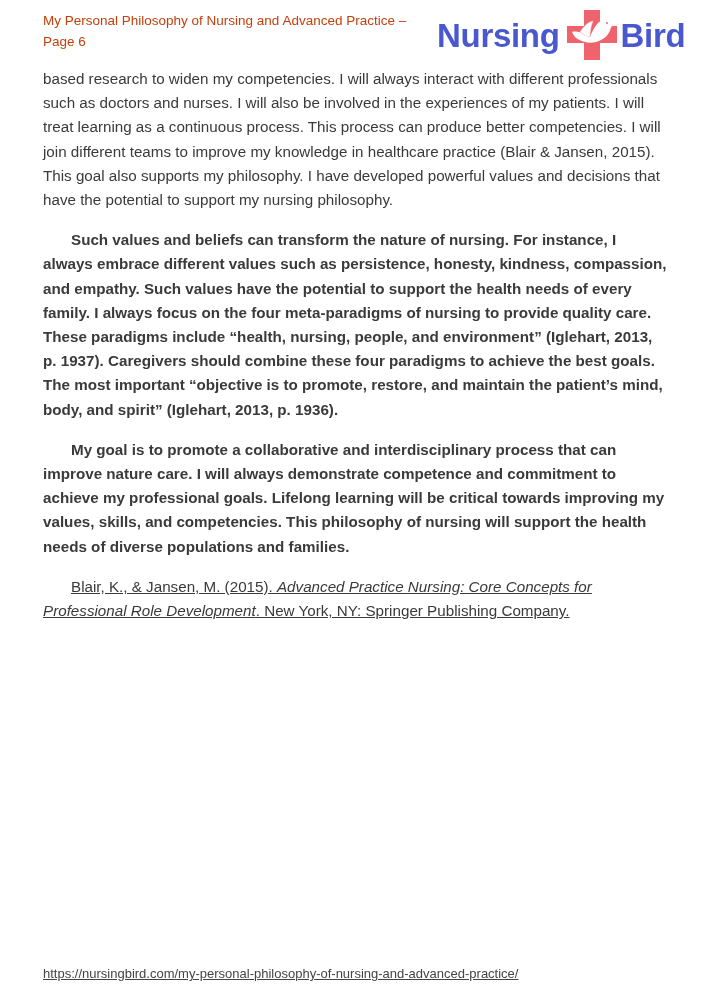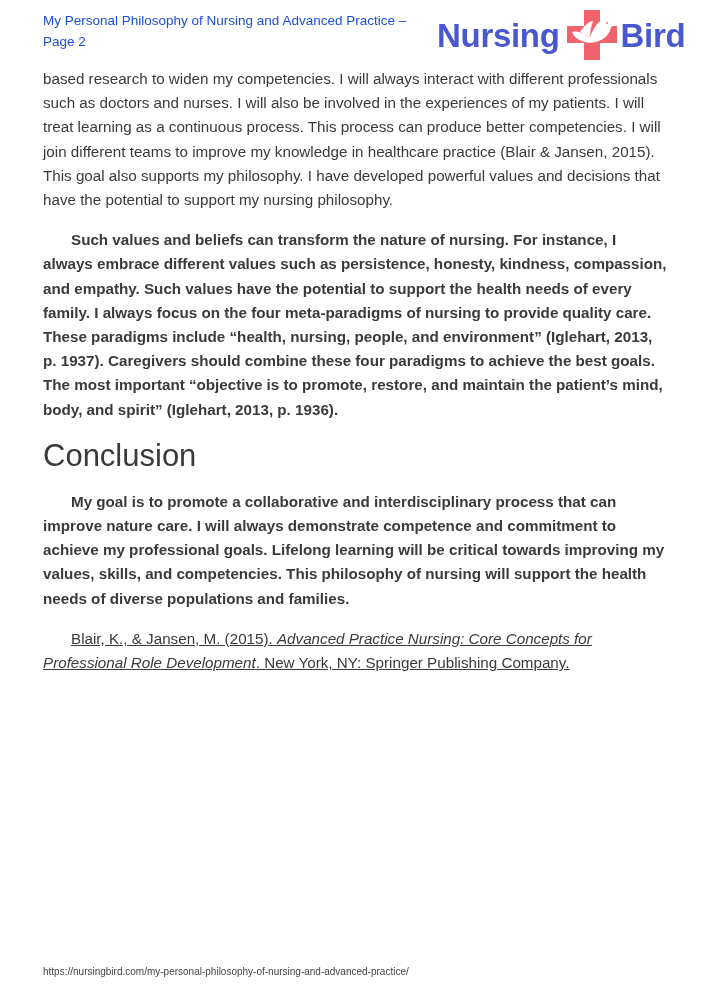--- a/index.html
+++ b/index.html
@@ -15,21 +15,21 @@
       font-family: "Liberation Sans", "DejaVu Sans", sans-serif;
       color: #3a3a3a;
     }
     .header {
       position: absolute;
       left: 43px;
       top: 10px;
       width: 400px;
       font-size: 13.5px;
       line-height: 21px;
-      color: #1d4ed8;
+      color: #c2410c;
     }
     .logo {
       position: absolute;
       left: 437px;
       top: 10px;
       width: 262px;
       height: 50px;
       display: flex;
       align-items: center;
     }
@@ -72,48 +72,48 @@
     }
     .ref {
       margin: 0 0 16px 0;
       text-indent: 28px;
       text-decoration: underline;
     }
     .footer {
       position: absolute;
       left: 43px;
       top: 966px;
-      font-size: 10px;
+      font-size: 13px;
       color: #444;
+      text-decoration: underline;
     }
     em { font-style: italic; }
   </style>
 </head>
 <body>
 
 <div class="header">
   <div>My Personal Philosophy of Nursing and Advanced Practice –</div>
-  <div>Page 2</div>
+  <div>Page 6</div>
 </div>
 
 <div class="logo">
   <span class="logo-word">Nursing</span>
   <svg class="logo-mark" viewBox="0 0 52 50">
     <rect x="18" y="0" width="16" height="50" fill="#f0626c"></rect>
     <rect x="1" y="16" width="50" height="17" fill="#f0626c"></rect>
     <path d="M6 22 C14 20, 20 26, 24 27 C26 22, 30 12, 37 10 C41 9, 44 11, 45 14 L49 15 L45 17 C44 24, 38 30, 30 32 C24 34, 16 32, 10 28 C8 26, 7 24, 6 22 Z" fill="#ffffff"></path>
     <path d="M14 22 C18 16, 22 12, 27 11 C25 16, 24 21, 24 27 C20 26, 17 24, 14 22 Z" fill="#ffffff" stroke="#f6c3c7" stroke-width="0.6"></path>
     <circle cx="41" cy="13" r="0.9" fill="#e05560"></circle>
   </svg>
   <span class="logo-word">Bird</span>
 </div>
 
 <div class="content">
   <p>based research to widen my competencies. I will always interact with different professionals such as doctors and nurses. I will also be involved in the experiences of my patients. I will treat learning as a continuous process. This process can produce better competencies. I will join different teams to improve my knowledge in healthcare practice (Blair &amp; Jansen, 2015). This goal also supports my philosophy. I have developed powerful values and decisions that have the potential to support my nursing philosophy.</p>
   <p class="indent">Such values and beliefs can transform the nature of nursing. For instance, I always embrace different values such as persistence, honesty, kindness, compassion, and empathy. Such values have the potential to support the health needs of every family. I always focus on the four meta-paradigms of nursing to provide quality care. These paradigms include “health, nursing, people, and environment” (Iglehart, 2013, p. 1937). Caregivers should combine these four paradigms to achieve the best goals. The most important “objective is to promote, restore, and maintain the patient’s mind, body, and spirit” (Iglehart, 2013, p. 1936).</p>
 
-  <h2>Conclusion</h2>
   <p class="indent">My goal is to promote a collaborative and interdisciplinary process that can improve nature care. I will always demonstrate competence and commitment to achieve my professional goals. Lifelong learning will be critical towards improving my values, skills, and competencies. This philosophy of nursing will support the health needs of diverse populations and families.</p>
 
   <p class="ref"><span>Blair, K., &amp; Jansen, M. (2015). </span><em>Advanced Practice Nursing: Core Concepts for Professional Role Development</em><span>. New York, NY: Springer Publishing Company.</span></p>
 </div>
 
 <div class="footer">https://nursingbird.com/my-personal-philosophy-of-nursing-and-advanced-practice/</div>
 
 </body></html>

